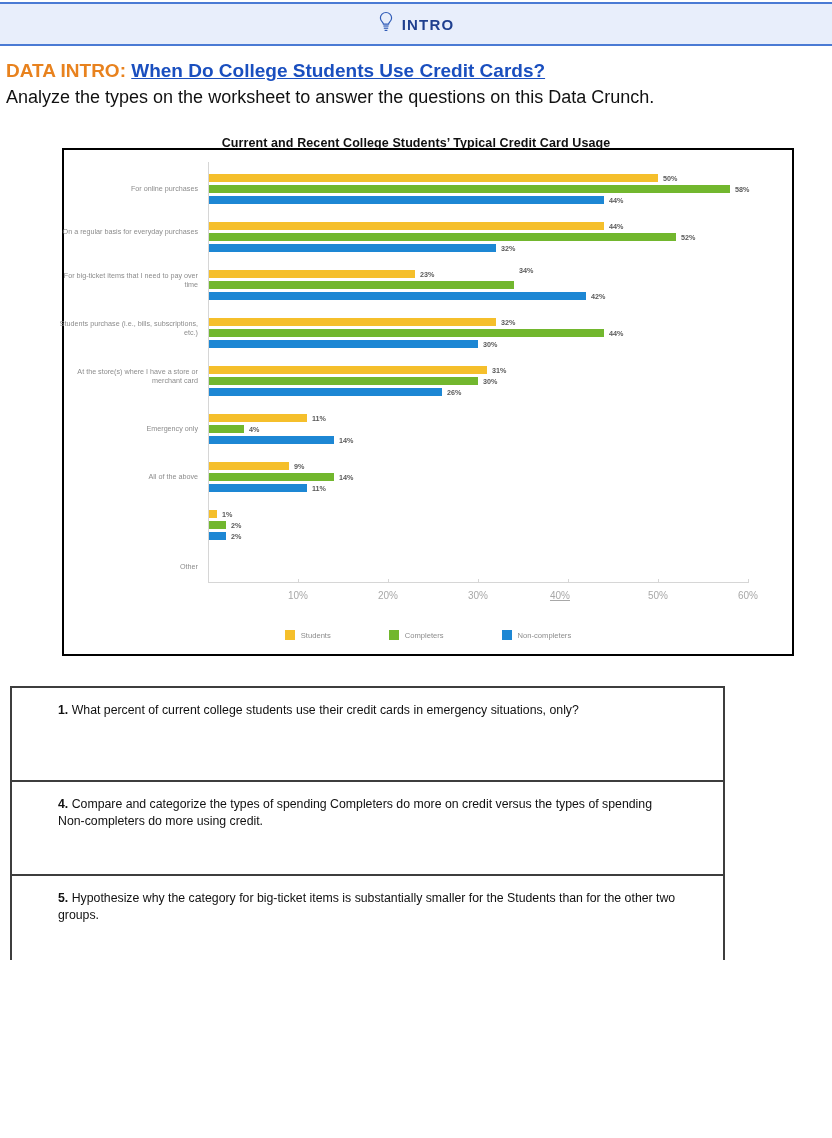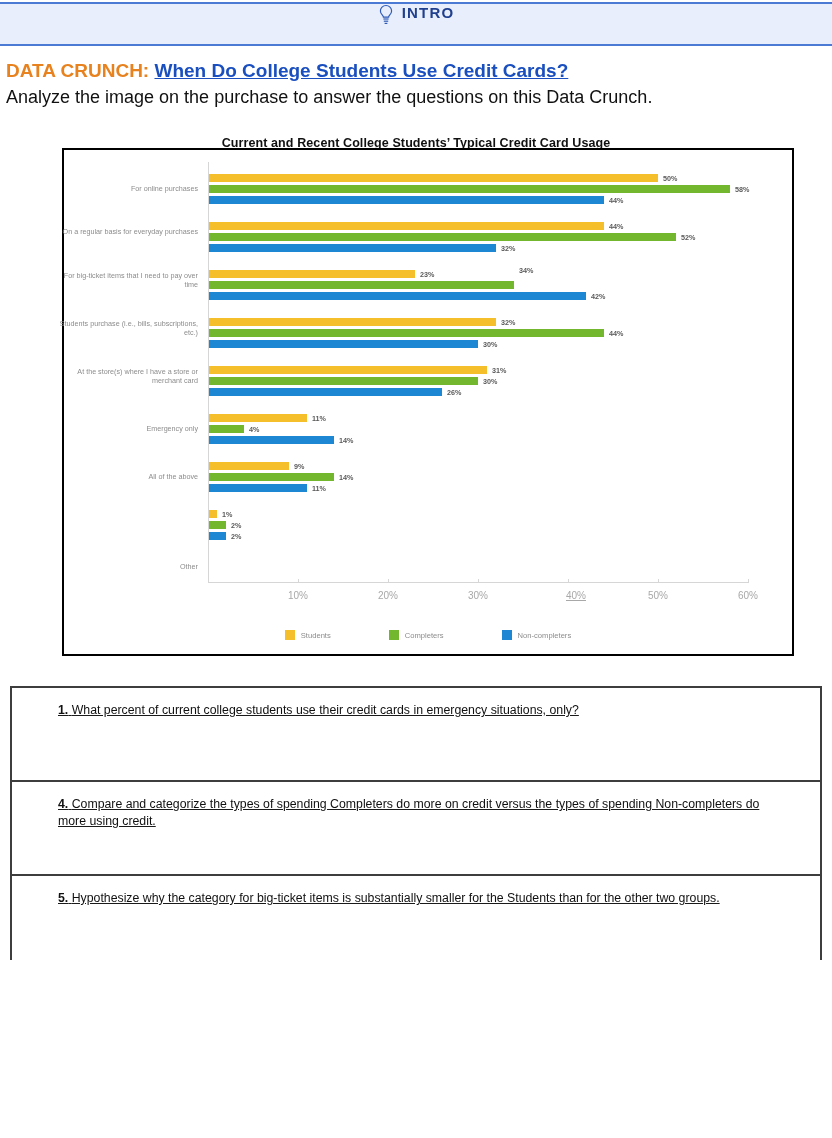--- a/index.html
+++ b/index.html
@@ -12,21 +12,21 @@
     overflow: hidden;
     position: relative;
   }
 
   
   .intro-bar {
     position:absolute; left:0; top:2px; width:832px; height:44px;
     background:#e8eefb;
     border-top:2px solid #4a7ad4;
     border-bottom:2px solid #4a7ad4;
-    display:flex; align-items:flex-start; justify-content:center; gap:8px;
+    display:flex; align-items:center; justify-content:center; gap:8px;
   }
   .intro-label {
     color:#1f3f8f; font-weight:bold; font-size:15px; letter-spacing:1.2px;
   }
   .bulb-icon { display:block; }
 
   
   .headline {
     position:absolute; left:6px; top:60px; width:820px;
     font-size:19px; font-weight:bold; white-space:nowrap;
@@ -81,22 +81,22 @@
   .legend {
     position:absolute; left:0; bottom:14px; width:100%;
     display:flex; justify-content:center; gap:58px; align-items:center;
   }
   .legend-item { display:flex; align-items:center; gap:6px; }
   .legend-swatch { width:10px; height:10px; display:block; }
   .legend-text { font-size:7.6px; color:#8c8c8c; }
 
   
   .q-table {
-    position:absolute; left:10px; top:686px; width:812px;
-    border:2px solid #3d3d3d; border-bottom:none;text-decoration:underline;
+    position:absolute; left:10px; top:686px; width:715px;
+    border:2px solid #3d3d3d; border-bottom:none;
   }
   .q-row {
     border-bottom:2px solid #3d3d3d;
     padding:14px 46px 10px 46px;
     font-size:12.3px; line-height:17px; color:#111;
   }
   .q-row.h1 { height:94px; }
   .q-row.h2 { height:88px; }
   .q-row.h3 { height:88px; }
   .q-row.h4 { height:94px; }
@@ -112,24 +112,24 @@
       <path d="M8 1.5c-3.2 0-5.6 2.4-5.6 5.4 0 2.1 1.1 3.3 2 4.3.6.7 1 1.2 1 1.9h5.2c0-.7.4-1.2 1-1.9.9-1 2-2.2 2-4.3 0-3-2.4-5.4-5.6-5.4z" fill="none" stroke="#2f5bb7" stroke-width="1.2"></path>
       <line x1="5.4" y1="15" x2="10.6" y2="15" stroke="#2f5bb7" stroke-width="1.2"></line>
       <line x1="5.8" y1="17.2" x2="10.2" y2="17.2" stroke="#2f5bb7" stroke-width="1.2"></line>
       <line x1="6.6" y1="19.4" x2="9.4" y2="19.4" stroke="#2f5bb7" stroke-width="1.2"></line>
     </svg>
   </span>
   <span class="intro-label">INTRO</span>
 </div>
 
 <div class="headline">
-  <span class="dc">DATA CRUNCH:</span>
+  <span class="dc">DATA INTRO:</span>
   <span class="lnk">When Do College Students Use Credit Cards?</span>
 </div>
-<div class="lede">Analyze the image on the purchase to answer the questions on this Data Crunch.</div>
+<div class="lede">Analyze the types on the worksheet to answer the questions on this Data Crunch.</div>
 
 <div class="chart-title">Current and Recent College Students’ Typical Credit Card Usage</div>
 <div class="chart-frame">
   <div class="plot" id="plot">
       <div class="cat-label" style="right: 594px; top: 34.7px;">For online purchases</div>
       <div class="bar students" style="left: 144px; top: 24px; width: 450px;"></div>
       <div class="bar-val" style="left: 599px; top: 24.5px;">50%</div>
       <div class="bar completers" style="left: 144px; top: 35px; width: 522px;"></div>
       <div class="bar-val" style="left: 671px; top: 35.5px;">58%</div>
       <div class="bar noncompleters" style="left: 144px; top: 46px; width: 396px;"></div>
@@ -185,21 +185,21 @@
       <div class="bar-val" style="left: 167px; top: 382.5px;">2%</div>
       <div class="axis-line" style="left: 144px; top: 12px; width: 1px; height: 420px;"></div>
       <div class="axis-line" style="left: 144px; top: 432px; height: 1px; width: 540px;"></div>
       <div class="axis-line" style="left: 234px; top: 429px; width: 1px; height: 4px;"></div>
       <div class="tick-label" style="left: 214px; top: 440px;">10%</div>
       <div class="axis-line" style="left: 324px; top: 429px; width: 1px; height: 4px;"></div>
       <div class="tick-label" style="left: 304px; top: 440px;">20%</div>
       <div class="axis-line" style="left: 414px; top: 429px; width: 1px; height: 4px;"></div>
       <div class="tick-label" style="left: 394px; top: 440px;">30%</div>
       <div class="axis-line" style="left: 504px; top: 429px; width: 1px; height: 4px;"></div>
-      <div class="tick-label" style="left: 492px; top: 440px; text-decoration: underline;">40%</div>
+      <div class="tick-label" style="left: 476px; top: 440px; text-decoration: underline;">40%</div>
       <div class="axis-line" style="left: 594px; top: 429px; width: 1px; height: 4px;"></div>
       <div class="tick-label" style="left: 574px; top: 440px;">50%</div>
       <div class="axis-line" style="left: 684px; top: 429px; width: 1px; height: 4px;"></div>
       <div class="tick-label" style="left: 664px; top: 440px;">60%</div>
     </div>
 
 
   <div class="legend" id="legend">
       <div class="legend-item">
         <span class="legend-swatch" style="background: rgb(245, 191, 43);"></span>

